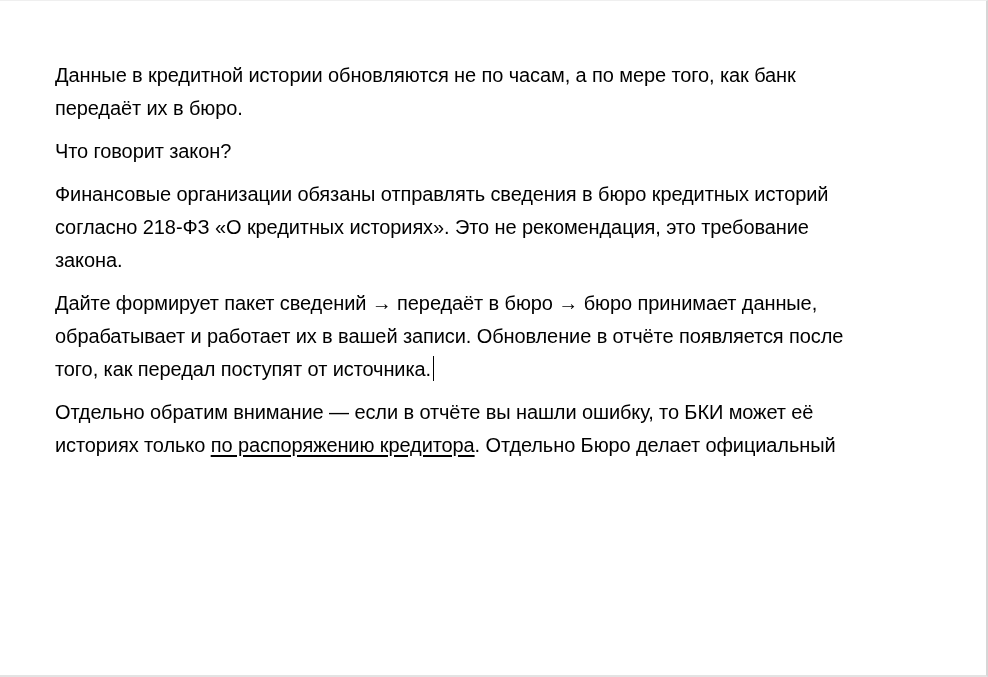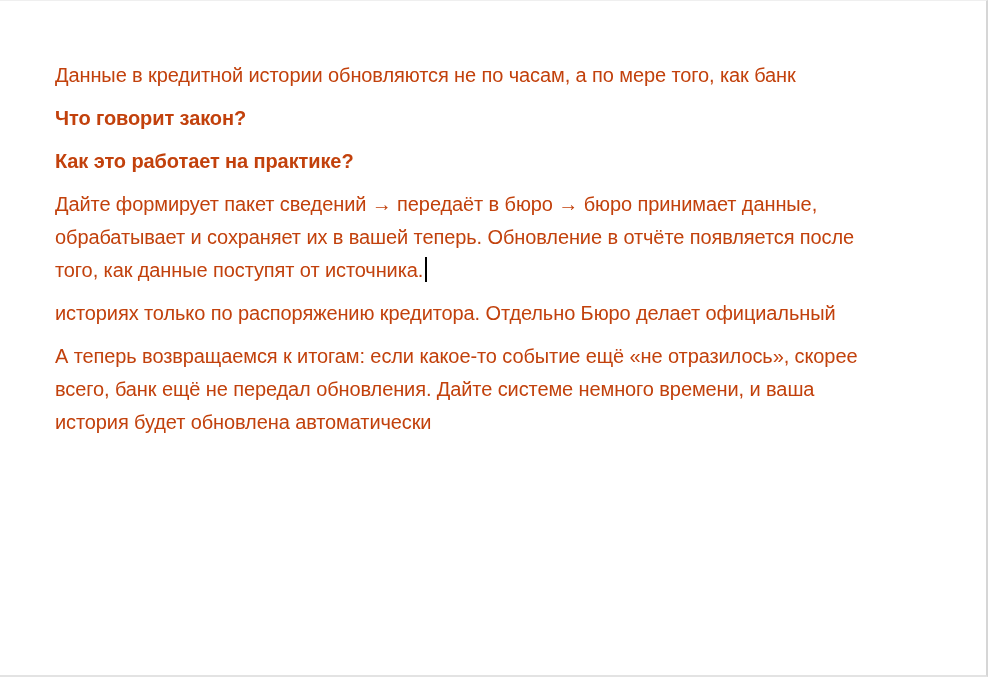--- a/index.html
+++ b/index.html
@@ -14,70 +14,72 @@
     background: #ffffff;
     border-top: 1px solid #efefef;
     border-right: 2px solid #d6d6d6;
     border-bottom: 2px solid #e3e3e3;
     padding: 58px 53px 0 55px;
     overflow: hidden;
     font-family: "Liberation Sans", "DejaVu Sans", sans-serif;
     font-size: 20px;
     line-height: 33px;
     letter-spacing: -0.1px;
-    color: #c2410c;
+    color: #000000;
     cursor: text;
   }
   .para {
     margin: 0 0 10px 0;
     padding: 0;
   }
   .para.heading {
-    font-weight: 700;
+    font-weight: 400;
   }
   .line {
     display: block;
     white-space: nowrap;
   }
   .underline {
+    text-decoration: underline;
     text-underline-offset: 3px;
     text-decoration-thickness: 1.5px;
   }
   .caret {
     display: inline-block;
     width: 1.5px;
     height: 25px;
     background: #000000;
     vertical-align: -5px;
     margin-left: 2px;
   }
 </style>
 </head>
 <body>
 
 <div class="page">
 
   <p class="para">
     <span class="line">Данные в кредитной истории обновляются не по часам, а по мере того, как банк</span>
+    <span class="line">передаёт их в бюро.</span>
   </p>
 
   <p class="para heading">Что говорит закон?</p>
 
+  <p class="para">
+    <span class="line">Финансовые организации обязаны отправлять сведения в бюро кредитных историй</span>
+    <span class="line">согласно 218-ФЗ «О кредитных историях». Это не рекомендация, это требование</span>
+    <span class="line">закона.</span>
+  </p>
 
-  <p class="para heading">Как это работает на практике?</p>
 
   <p class="para">
     <span class="line">Дайте формирует пакет сведений → передаёт в бюро → бюро принимает данные,</span>
-    <span class="line">обрабатывает и сохраняет их в вашей теперь. Обновление в отчёте появляется после</span>
-    <span class="line"><span>того, как данные поступят от источника.</span><span class="caret"></span></span>
+    <span class="line">обрабатывает и работает их в вашей записи. Обновление в отчёте появляется после</span>
+    <span class="line"><span>того, как передал поступят от источника.</span><span class="caret"></span></span>
   </p>
 
   <p class="para">
+    <span class="line">Отдельно обратим внимание — если в отчёте вы нашли ошибку, то БКИ может её</span>
     <span class="line"><span>историях только </span><span class="underline">по распоряжению кредитора</span><span>. Отдельно Бюро делает официальный</span></span>
   </p>
 
-  <p class="para">
-    <span class="line">А теперь возвращаемся к итогам: если какое-то событие ещё «не отразилось», скорее</span>
-    <span class="line">всего, банк ещё не передал обновления. Дайте системе немного времени, и ваша</span>
-    <span class="line">история будет обновлена автоматически</span>
-  </p>
 
 </div>
 
 </body></html>

